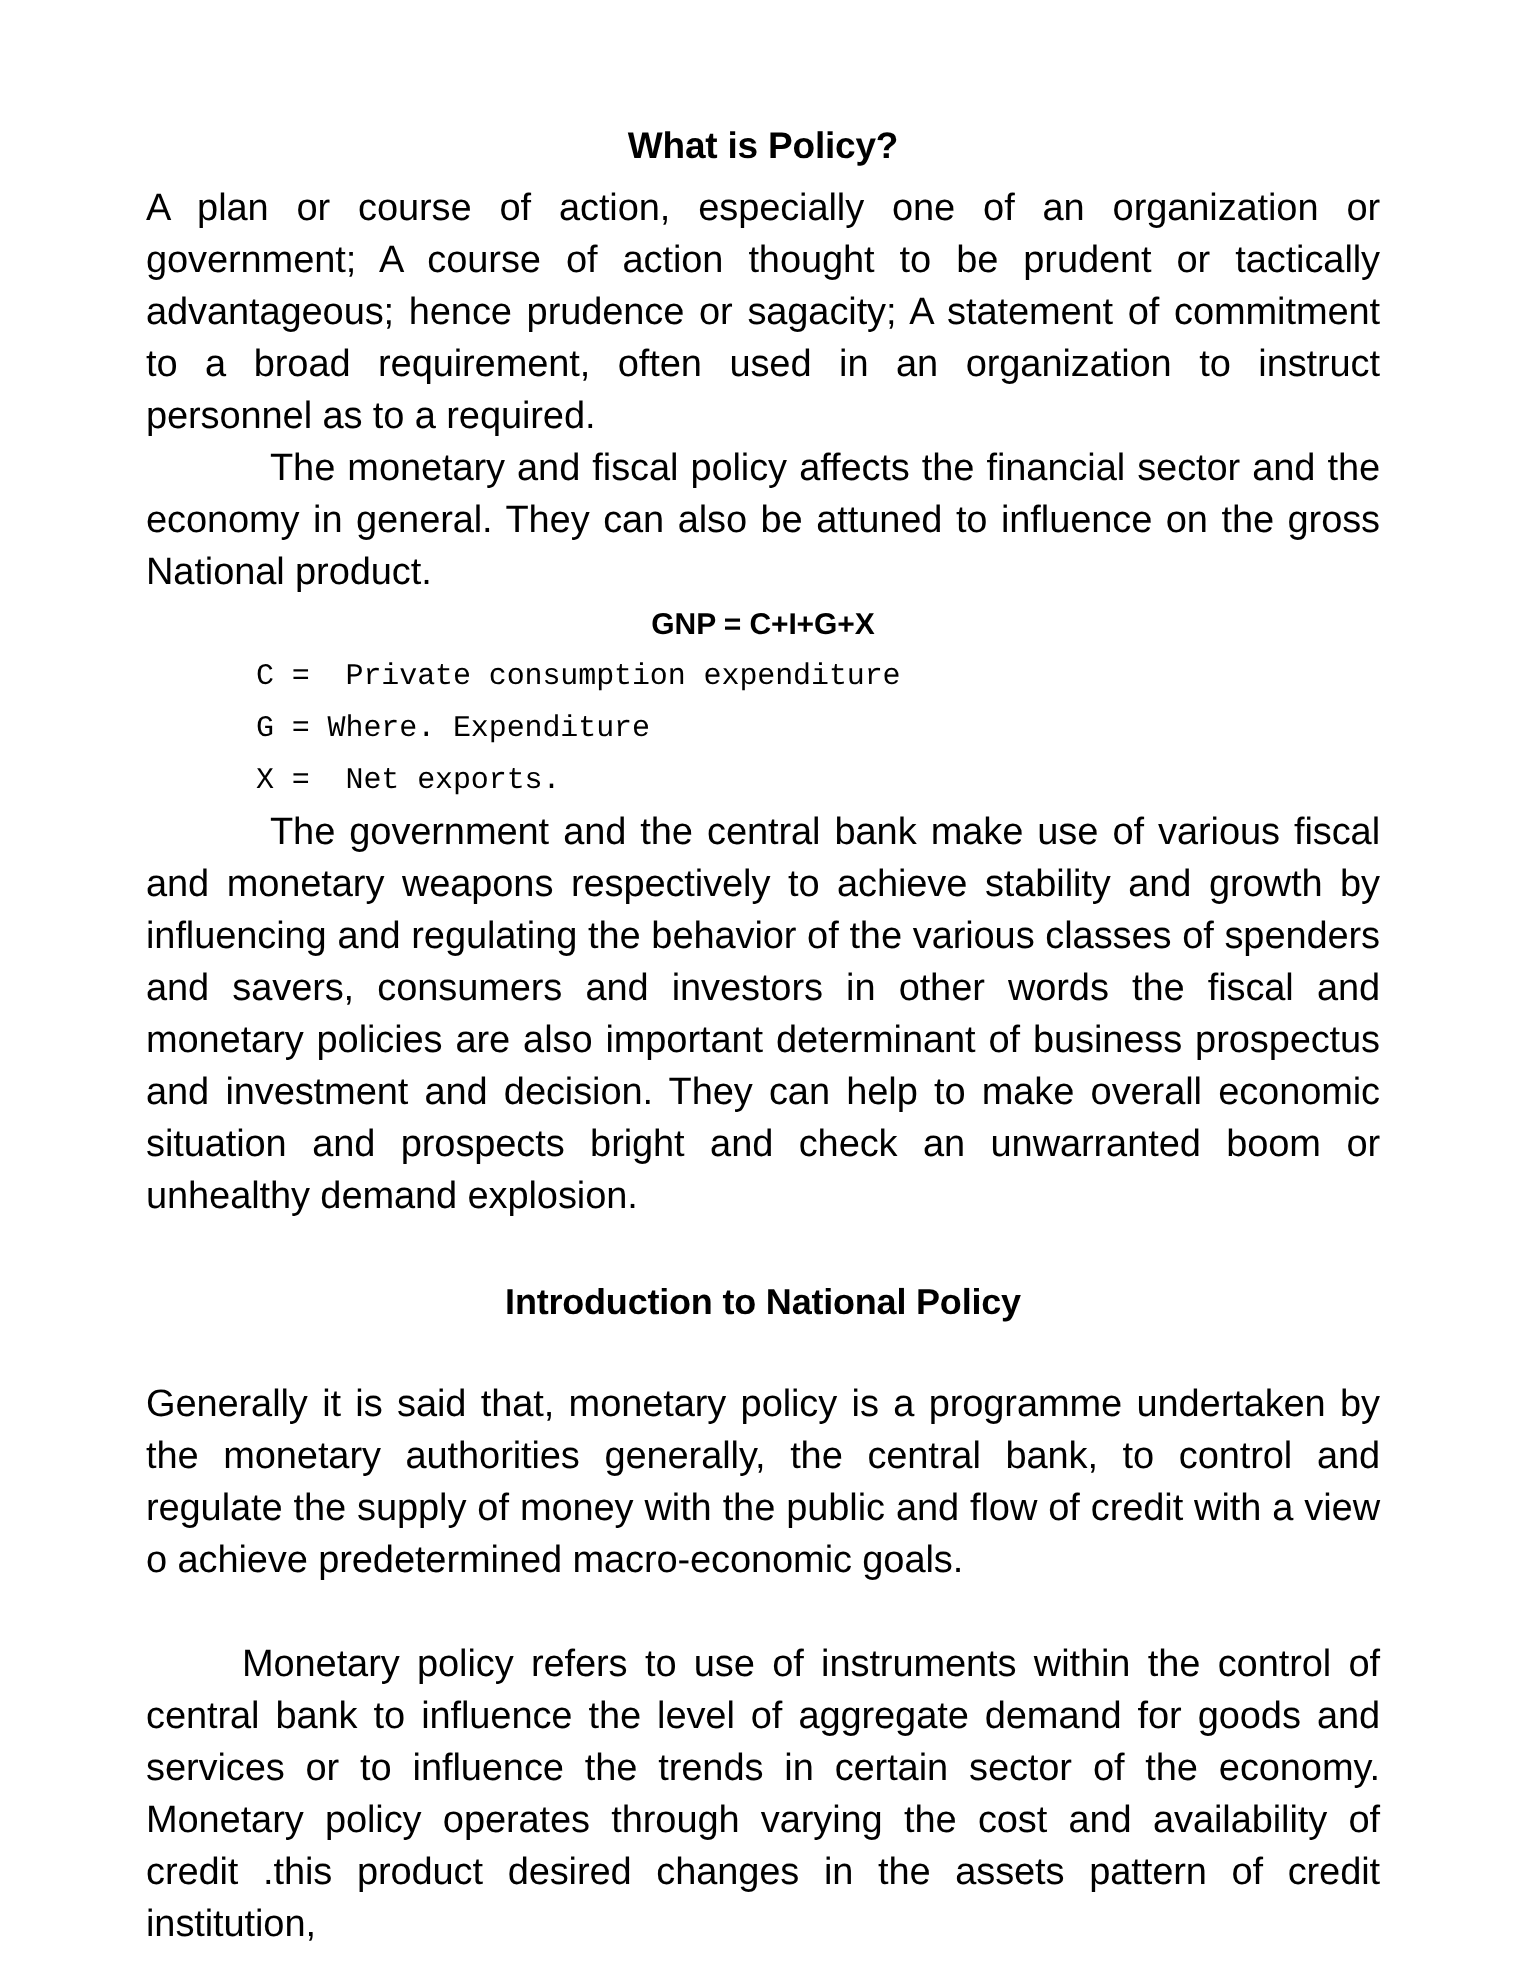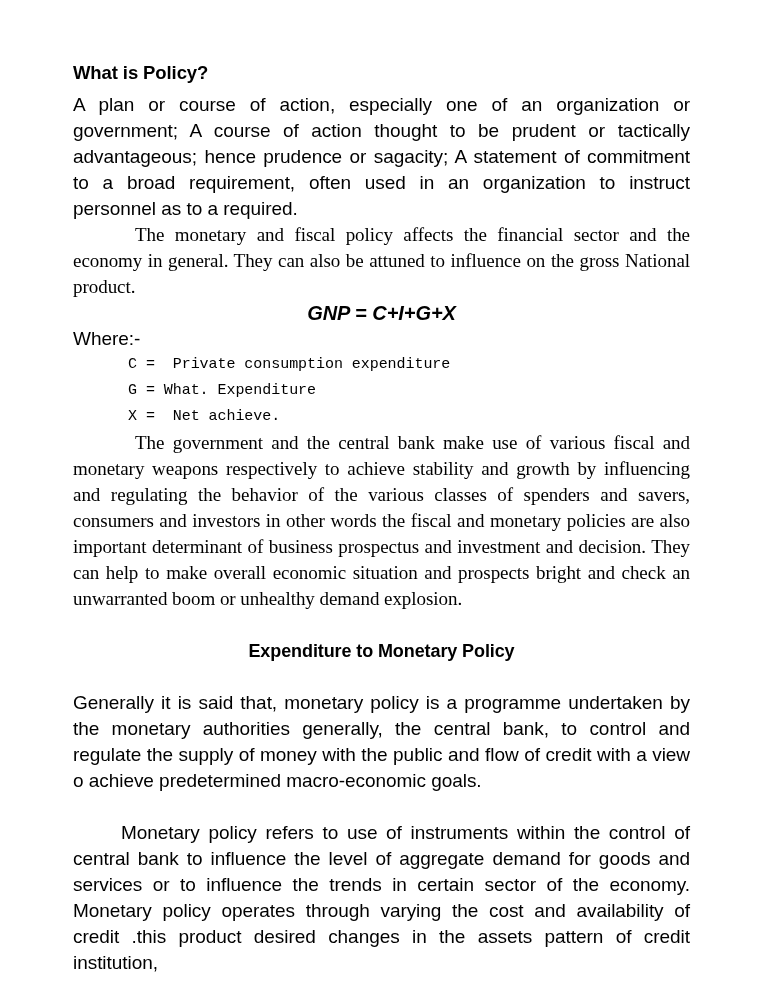--- a/index.html
+++ b/index.html
@@ -25,21 +25,21 @@
     left: 73px;
     top: 60px;
     width: 617px;
   }
   h1.doc-heading {
     font-size: 18.5px;
     font-weight: bold;
     line-height: 26px;
     margin: 0 0 6px 0;
     letter-spacing: -0.1px;
-    text-align: left;
+    text-align: center;
   }
   h2.section-heading {
     font-size: 18px;
     font-weight: bold;
     line-height: 26px;
     margin: 0;
     text-align: center;
     letter-spacing: -0.1px;
   }
   p.body-text {
@@ -48,33 +48,31 @@
     margin: 0;
     text-align: justify;
     text-justify: inter-word;
     letter-spacing: -0.05px;
   }
   p.body-text.no-justify {
     text-align: left;
   }
   p.indent-tab {
     text-indent: 62px;
-    font-family: Liberation Serif, serif;
   }
   p.indent-small {
     text-indent: 48px;
   }
   .formula {
-    font-size: 20px;
+    font-size: 15px;
     font-weight: bold;
     line-height: 26px;
     margin: 0;
     text-align: center;
     letter-spacing: -0.05px;
-    font-style: italic;
   }
   .deflist {
     margin: 0;
     padding: 0;
     list-style: none;
   }
   .deflist li {
     font-size: 15px;
     line-height: 26px;
     margin: 0;
@@ -94,34 +92,33 @@
   <div class="content">
 
     <h1 class="doc-heading">What is Policy?</h1>
 
     <p class="body-text">A plan or course of action, especially one of an organization or government; A course of action thought to be prudent or tactically advantageous; hence prudence or sagacity; A statement of commitment to a broad requirement, often used in an organization to instruct personnel as to a required.</p>
 
     <p class="body-text indent-tab">The monetary and fiscal policy affects the financial sector and the economy in general. They can also be attuned to influence on the gross National product.</p>
 
     <p class="formula">GNP =   C+I+G+X</p>
 
-    <p class="body-text no-justify">Where:-</p>
 
     <ul class="deflist">
       <li>C =  Private consumption expenditure</li>
-      <li>G = What. Expenditure</li>
-      <li>X =  Net achieve.</li>
+      <li>G = Where. Expenditure</li>
+      <li>X =  Net exports.</li>
     </ul>
 
 
     <p class="body-text indent-tab">The government and the central bank make use of various fiscal and monetary weapons respectively to achieve stability and growth by influencing and regulating the behavior of the various classes of spenders and savers, consumers and investors in other words the fiscal and monetary policies are also important determinant of business prospectus and investment and decision. They can help to make overall economic situation and prospects bright and check an unwarranted boom or unhealthy demand explosion.</p>
 
     <div class="spacer-line"></div>
 
-    <h2 class="section-heading">Expenditure to Monetary Policy</h2>
+    <h2 class="section-heading">Introduction to National Policy</h2>
 
     <div class="spacer-line"></div>
 
     <p class="body-text">Generally it is said that, monetary policy is a programme undertaken by the monetary authorities generally, the central bank, to control and regulate the supply of money with the public and flow of credit with a view o achieve predetermined macro-economic goals.</p>
 
     <div class="spacer-line"></div>
 
     <p class="body-text indent-small">Monetary policy refers to use of instruments within the control of central bank to influence the level of aggregate demand for goods and services or to influence the trends in certain sector of the economy. Monetary policy operates through varying the cost and availability of credit .this product desired changes in the assets pattern of credit institution,</p>
 
   </div>

